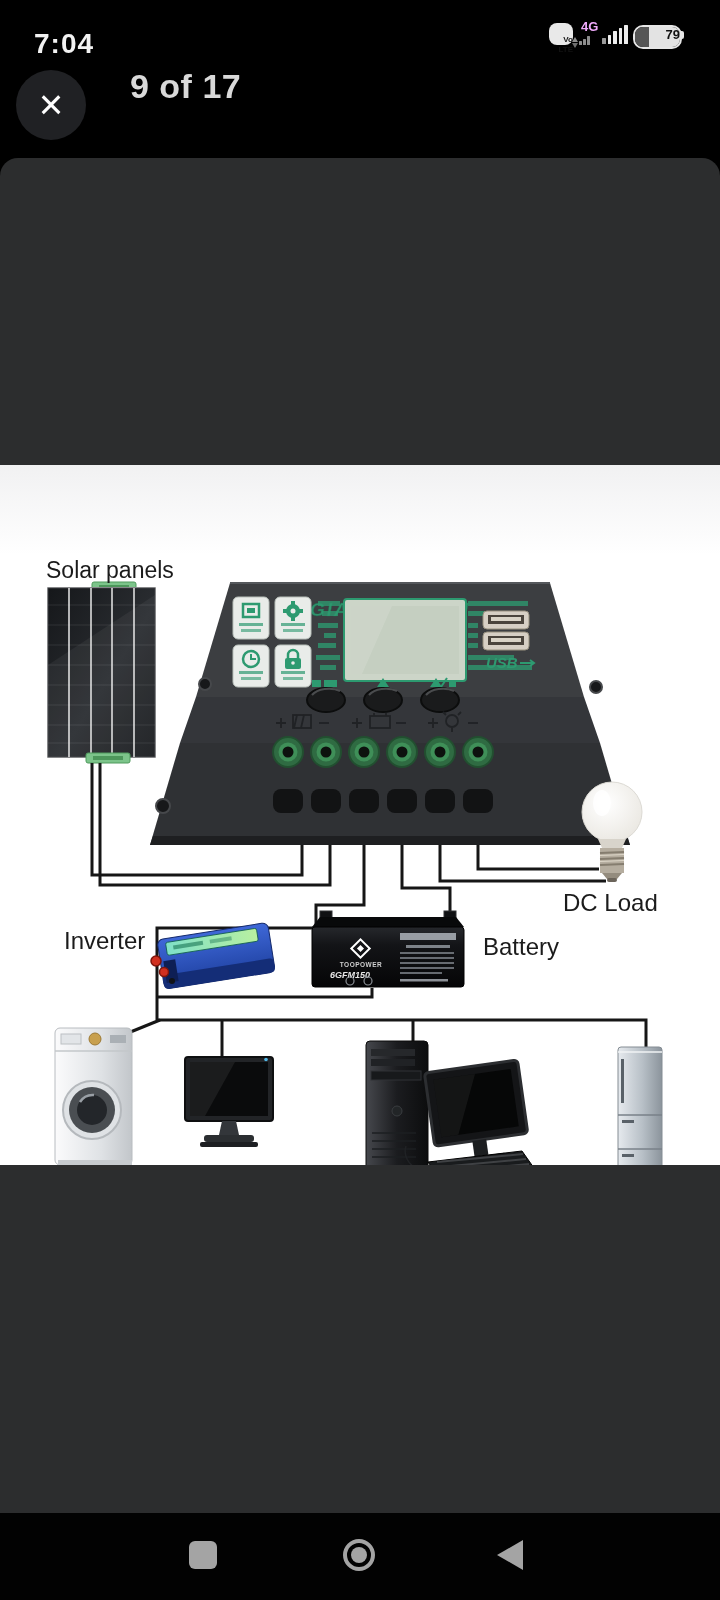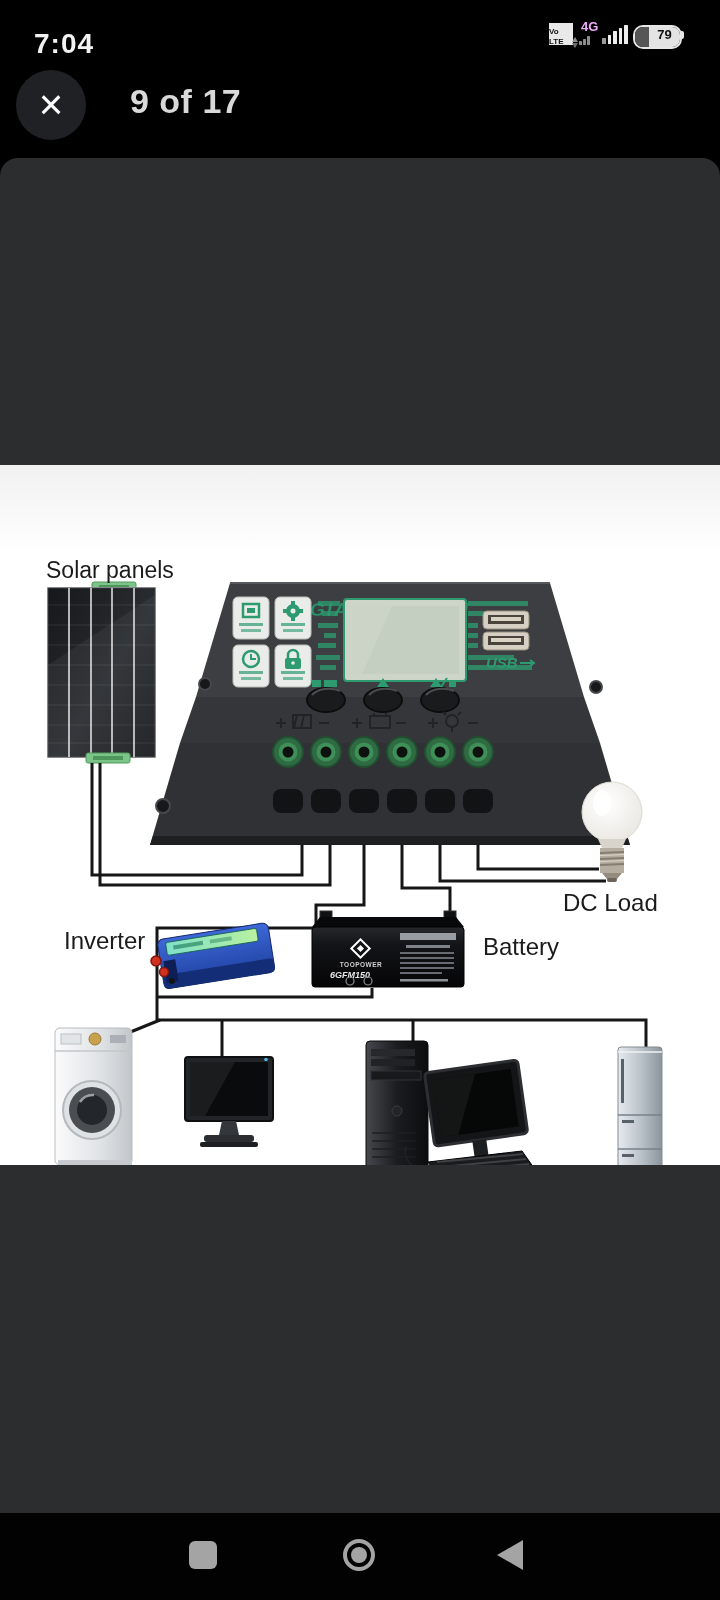--- a/index.html
+++ b/index.html
@@ -1,39 +1,39 @@
 <!DOCTYPE html>
 <html><head>
 <meta charset="utf-8">
 <style>
   html,body{margin:0;padding:0;background:#000;}
   .phone{position:relative;width:720px;height:1600px;background:#000;overflow:hidden;
          font-family:"Liberation Sans","DejaVu Sans",sans-serif;}
   
   .status-bar{position:absolute;left:0;top:0;width:720px;height:62px;}
   .time{position:absolute;left:34px;top:28px;color:#f2f2f2;font-size:28px;font-weight:600;letter-spacing:1px;}
-  .volte{position:absolute;left:549px;top:23px;width:24px;height:22px;background:#e9e9e9;border-radius:0;
-         color:#121212;font-size:8px;font-weight:700;line-height:10px;text-align:left;padding-top:4px;box-sizing:border-box;}
+  .volte{position:absolute;left:549px;top:23px;width:24px;height:22px;background:#e9e9e9;border-radius:8px;
+         color:#121212;font-size:8px;font-weight:700;line-height:10px;text-align:right;padding-top:12px;box-sizing:border-box;}
   .net-label{position:absolute;left:581px;top:19px;color:#f0abfc;font-size:13px;font-weight:700;}
   .mini-sig{position:absolute;left:579px;top:36px;display:flex;align-items:flex-end;gap:1px;height:9px;}
   .mini-sig i{display:block;width:3px;background:#8d8d8d;border-radius:0.5px;}
   .arrows{position:absolute;left:572px;top:37px;width:0;height:0;border-left:3px solid transparent;border-right:3px solid transparent;border-bottom:5px solid #8d8d8d;}
   .arrows2{position:absolute;left:572px;top:43px;width:0;height:0;border-left:3px solid transparent;border-right:3px solid transparent;border-top:5px solid #6f6f6f;}
   .sig{position:absolute;left:602px;top:25px;display:flex;align-items:flex-end;gap:2px;height:19px;}
   .sig i{display:block;width:3.5px;background:#ededed;border-radius:0.5px;}
   .batt{position:absolute;left:633px;top:25px;width:45px;height:20px;border:2px solid #e6e6e6;border-radius:10px;
         overflow:hidden;display:flex;}
   .batt .used{width:14px;background:#565656;}
-  .batt .lvl{flex:1;background:#e3e3e3;color:#111;font-size:13px;font-weight:700;text-align:center;line-height:16px;}
+  .batt .lvl{flex:1;background:#e3e3e3;color:#111;font-size:13px;font-weight:700;text-align:right;line-height:16px;}
   .batt-nub{position:absolute;left:680px;top:31px;width:4px;height:8px;background:#e6e6e6;border-radius:0 2px 2px 0;}
   
   .gallery-header{position:absolute;left:0;top:62px;width:720px;height:96px;}
   .close-btn{position:absolute;left:16px;top:8px;width:70px;height:70px;border-radius:50%;background:#202124;
              color:#fff;font-size:42px;font-weight:300;display:flex;align-items:center;justify-content:center;line-height:1;}
-  .counter{position:absolute;left:130px;top:20px;color:#d9d9d9;font-size:34px;font-weight:700;letter-spacing:0.5px;}
+  .counter{position:absolute;left:130px;top:5px;color:#d9d9d9;font-size:34px;font-weight:700;letter-spacing:0.5px;}
   
   .card{position:absolute;left:0;top:158px;width:720px;height:1355px;background:#2c2d2e;border-radius:18px 18px 0 0;}
   .image-area{position:absolute;left:0;top:307px;width:720px;height:700px;background:#fff;}
   .image-area svg{display:block;}
   
   .nav-bar{position:absolute;left:0;top:1513px;width:720px;height:87px;background:#020202;}
   .nav-sq{position:absolute;left:189px;top:28px;width:28px;height:28px;background:#a4a4a4;border-radius:6px;}
   .nav-circle{position:absolute;left:343px;top:26px;width:32px;height:32px;border:4px solid #a4a4a4;border-radius:50%;box-sizing:border-box;}
   .nav-circle::after{content:"";position:absolute;left:4px;top:4px;width:16px;height:16px;background:#a4a4a4;border-radius:50%;}
   .nav-tri{position:absolute;left:497px;top:27px;width:0;height:0;border-top:15px solid transparent;border-bottom:15px solid transparent;border-right:26px solid #a4a4a4;}

